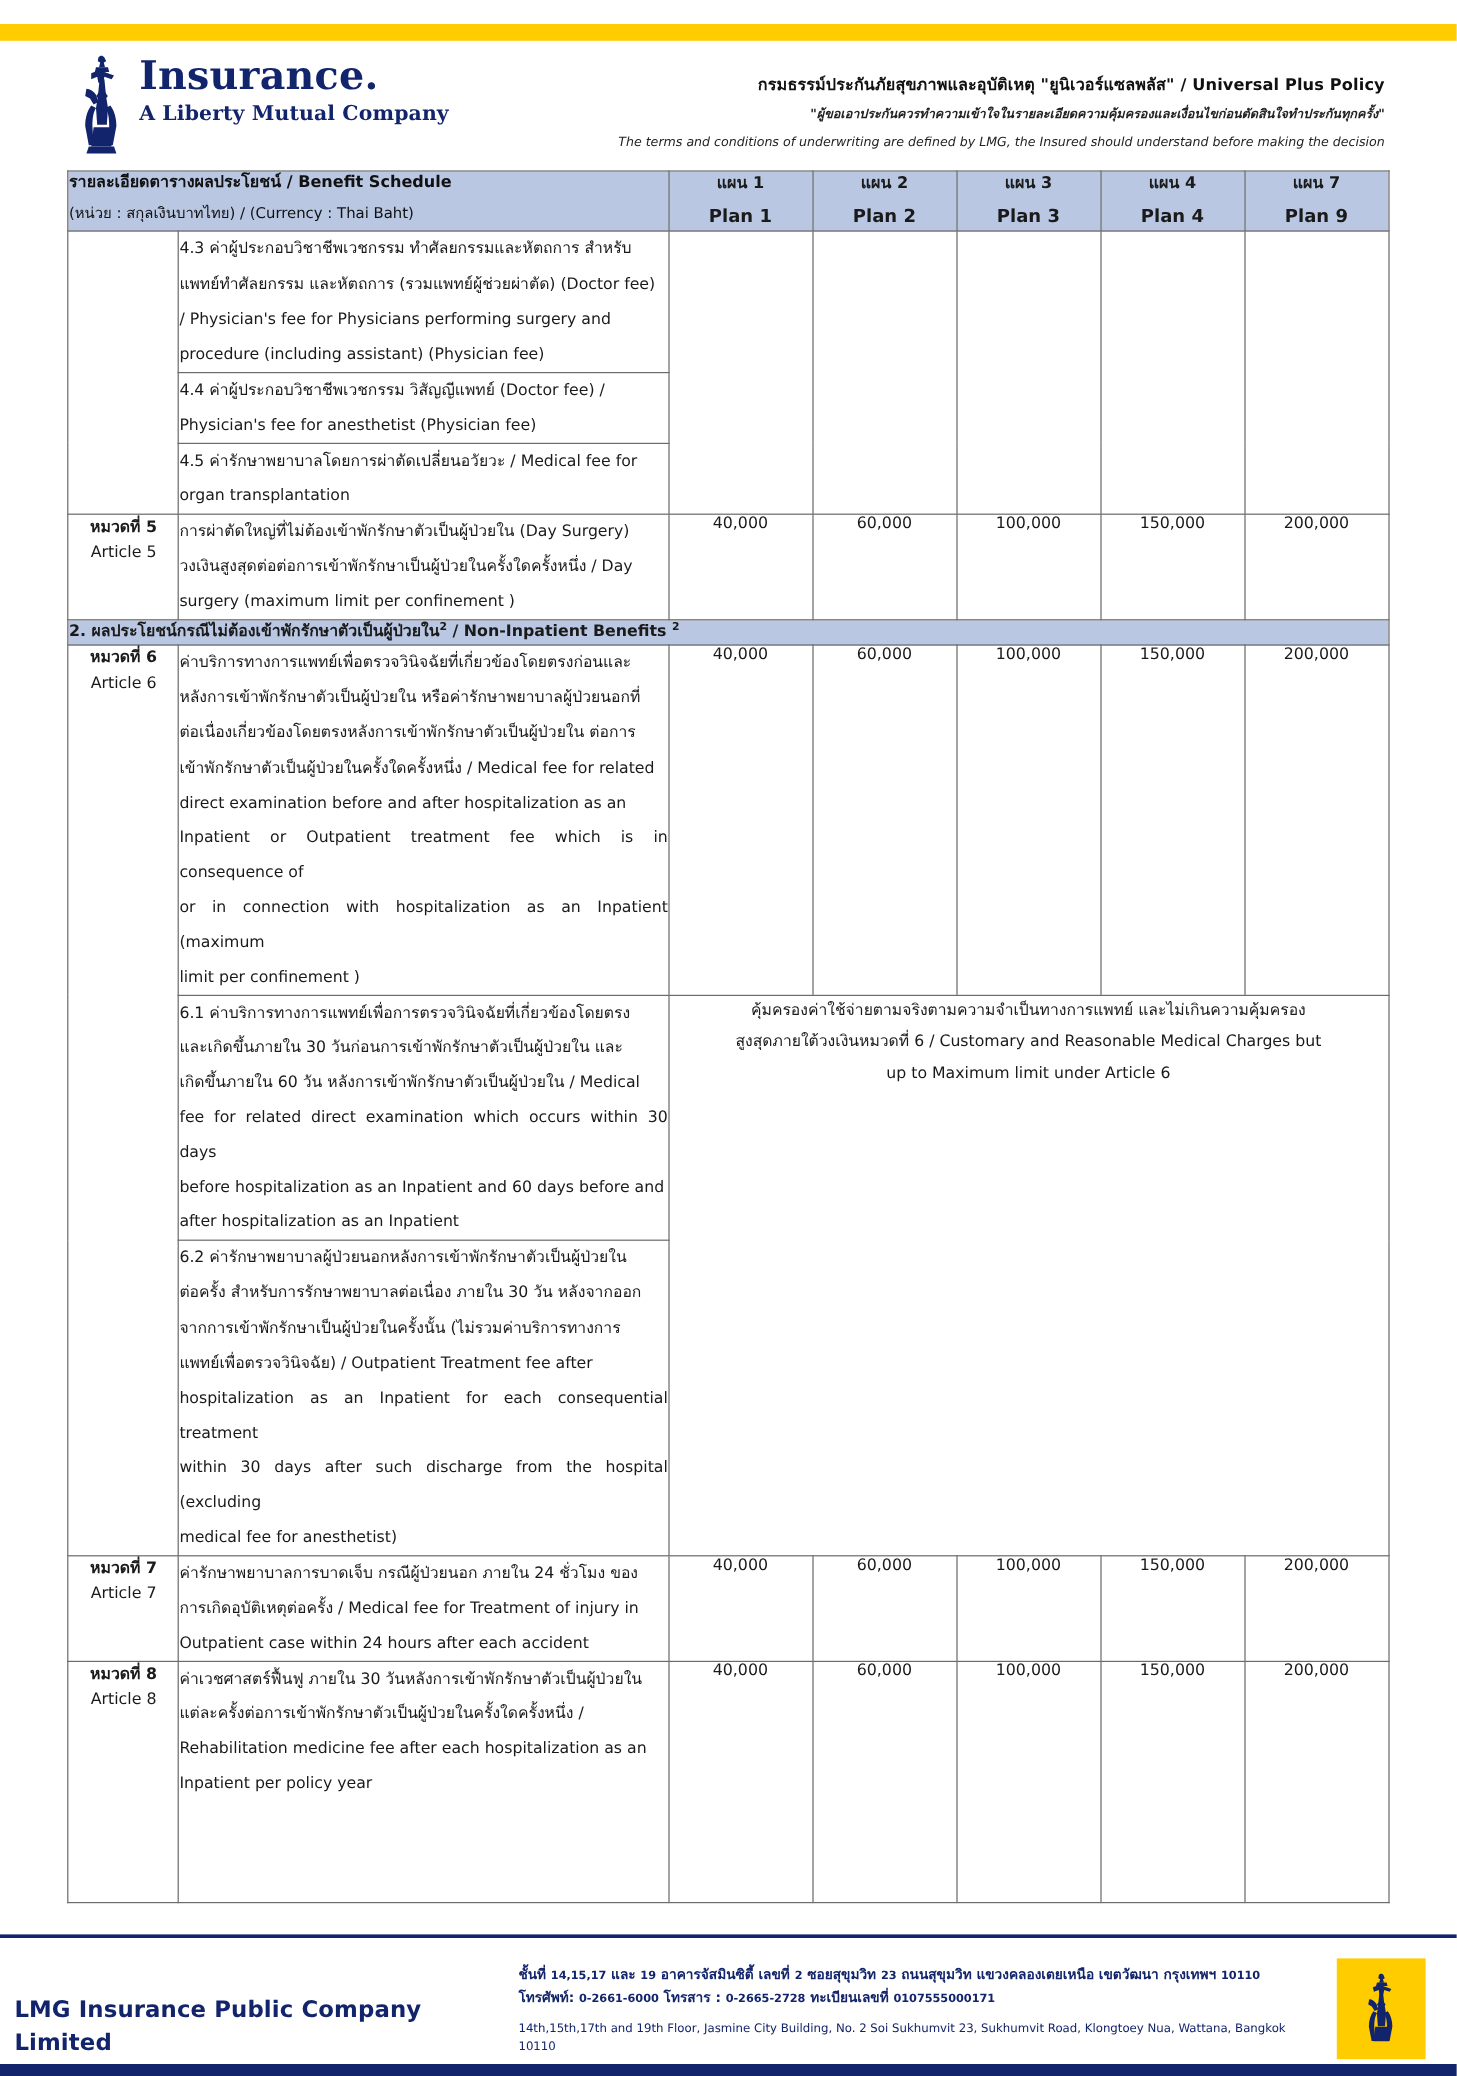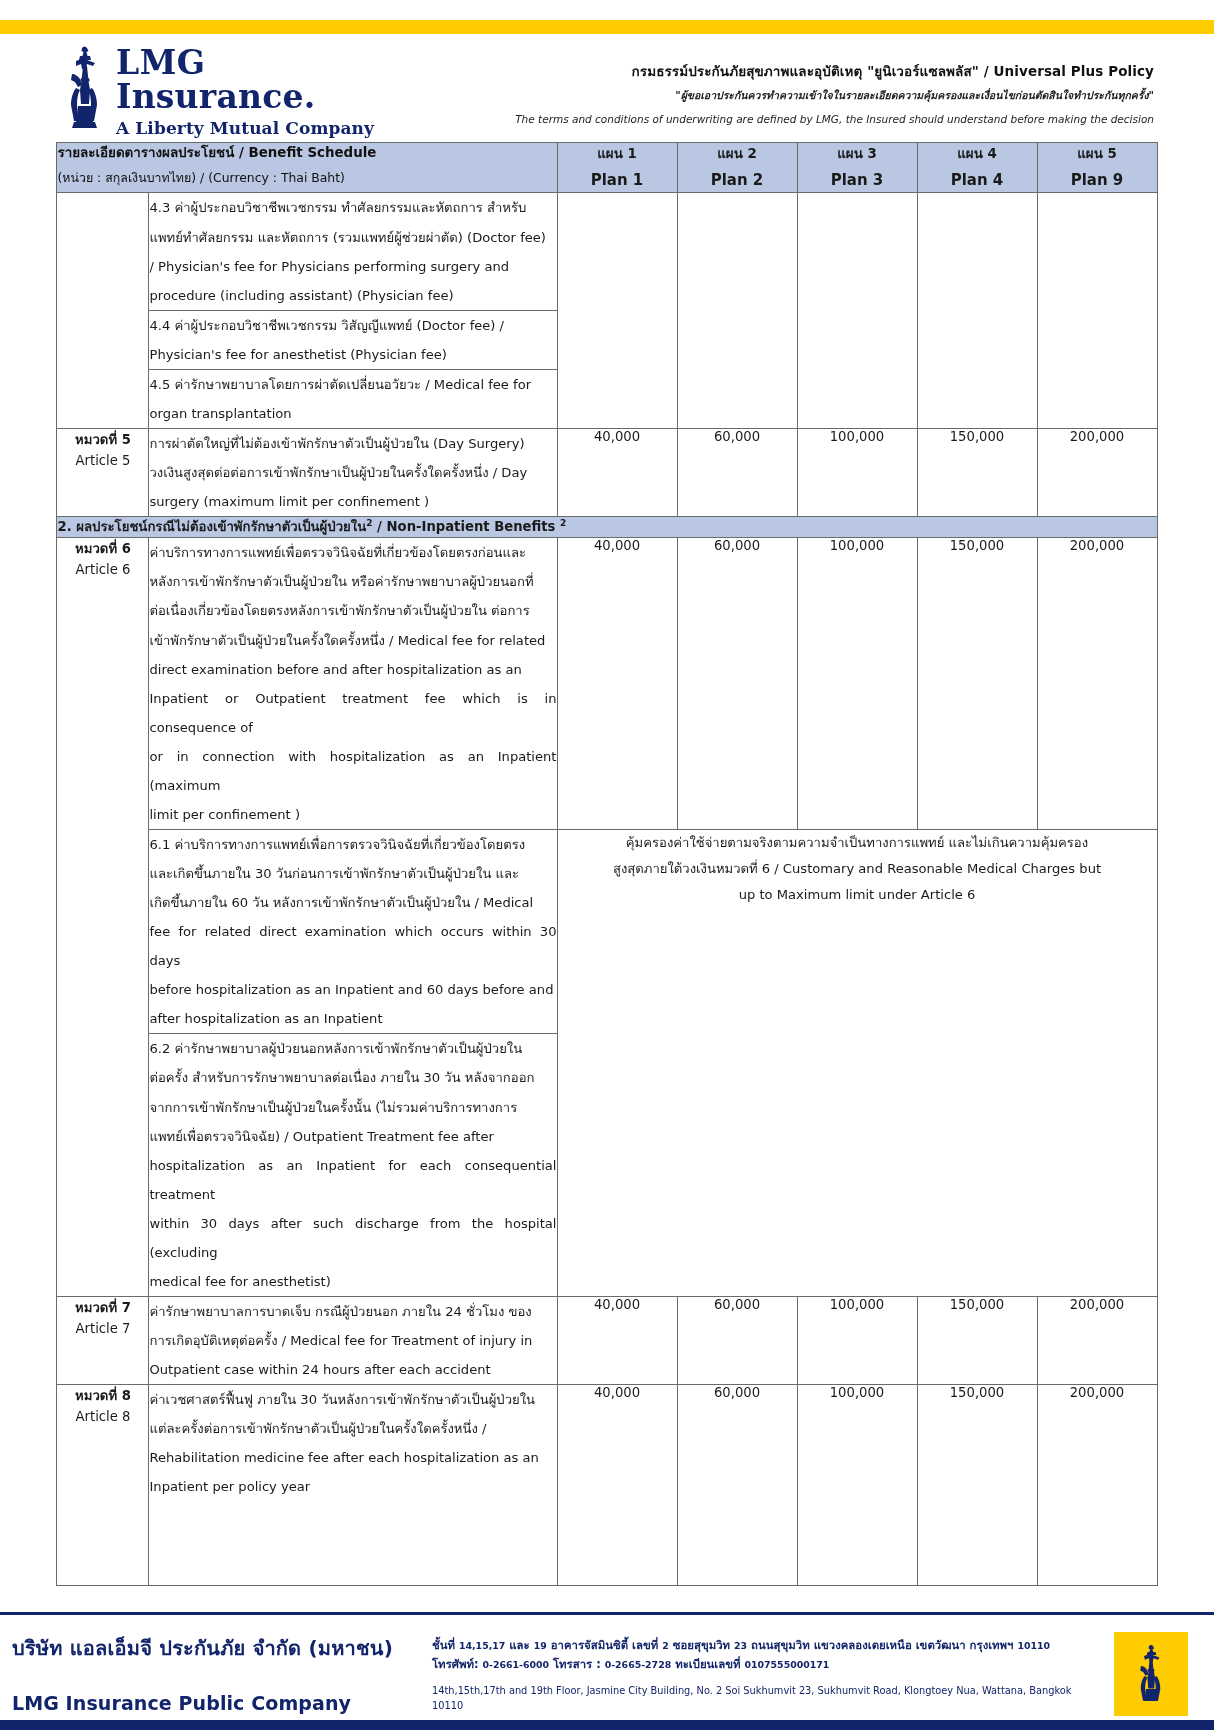--- a/index.html
+++ b/index.html
@@ -329,21 +329,20 @@
             <path d="M14 30 c3 0 6 2 8 5 l2 6 -4 2 -3-5 -4-2 z"></path>
             <path d="M24 34 l6 0 2 12 -1 14 -8 0 -1-14 z"></path>
             <path d="M18 44 c-3 4 -5 10 -5 17 l3 16 4 0 -1-16 c0-7 1-12 3-15 z"></path>
             <path d="M34 44 c3 4 5 10 5 17 l-3 16 -4 0 1-16 c0-7 -1-12 -3-15 z"></path>
             <path d="M20 62 l13 0 2 16 -17 0 z"></path>
             <path d="M16 78 l21 0 2 6 -25 0 z"></path>
           </g>
         </svg>
       </div>
       <div class="logo-words">
-        <div class="logo-lmg">LMG</div>
         <div class="logo-ins">Insurance.</div>
         <div class="logo-sub">A Liberty Mutual Company</div>
       </div>
     </div>
 
     <div class="header-right">
       <div class="hr-title">กรมธรรม์ประกันภัยสุขภาพและอุบัติเหตุ "ยูนิเวอร์แซลพลัส" / Universal Plus Policy</div>
       <div class="hr-sub-th">"ผู้ขอเอาประกันควรทำความเข้าใจในรายละเอียดความคุ้มครองและเงื่อนไขก่อนตัดสินใจทำประกันทุกครั้ง"</div>
       <div class="hr-sub-en">The terms and conditions of underwriting are defined by LMG, the Insured should understand before making the decision</div>
     </div>
@@ -376,21 +375,21 @@
       </td>
       <td class="hdr-plan">
         <div class="th">แผน 3</div>
         <div class="en">Plan 3</div>
       </td>
       <td class="hdr-plan">
         <div class="th">แผน 4</div>
         <div class="en">Plan 4</div>
       </td>
       <td class="hdr-plan">
-        <div class="th">แผน 5</div>
+        <div class="th">แผน 7</div>
         <div class="en">Plan 9</div>
       </td>
     </tr>
 
     <tr>
       <td rowspan="3"></td>
       <td class="desc-cell">
         <p>4.3 ค่าผู้ประกอบวิชาชีพเวชกรรม ทำศัลยกรรมและหัตถการ สำหรับ</p>
         <p>แพทย์ทำศัลยกรรม และหัตถการ (รวมแพทย์ผู้ช่วยผ่าตัด) (Doctor fee)</p>
         <p>/ Physician's fee for Physicians performing surgery and</p>
@@ -524,21 +523,20 @@
     </tr>
 
   </tbody>
     </table>
 </div>
 
 <div class="footer-rule-top"></div>
 
 <div class="footer">
   <div class="f-left">
-    <div class="f-th">บริษัท แอลเอ็มจี ประกันภัย จำกัด (มหาชน)</div>
     <div class="f-en">LMG Insurance Public Company Limited</div>
   </div>
 
   <div class="f-mid">
     <div class="f-line1"><span>ชั้นที่ </span><span class="sm">14,15,17</span><span> และ </span><span class="sm">19</span><span> อาคารจัสมินซิตี้ เลขที่ </span><span class="sm">2</span><span> ซอยสุขุมวิท </span><span class="sm">23</span><span> ถนนสุขุมวิท แขวงคลองเตยเหนือ เขตวัฒนา กรุงเทพฯ </span><span class="sm">10110</span></div>
     <div class="f-line2"><span>โทรศัพท์: </span><span class="sm">0-2661-6000</span><span> โทรสาร : </span><span class="sm">0-2665-2728</span><span> ทะเบียนเลขที่ </span><span class="sm">0107555000171</span></div>
     <div class="f-line3">14th,15th,17th and 19th Floor, Jasmine City Building, No. 2 Soi Sukhumvit 23, Sukhumvit Road, Klongtoey Nua, Wattana, Bangkok 10110</div>
     <div class="f-line4">Tel: 0-2661-6000 Fax: 0-2-665-2728 www.lmginsurance.co.th Registration No. 01075550000171</div>
   </div>
 

